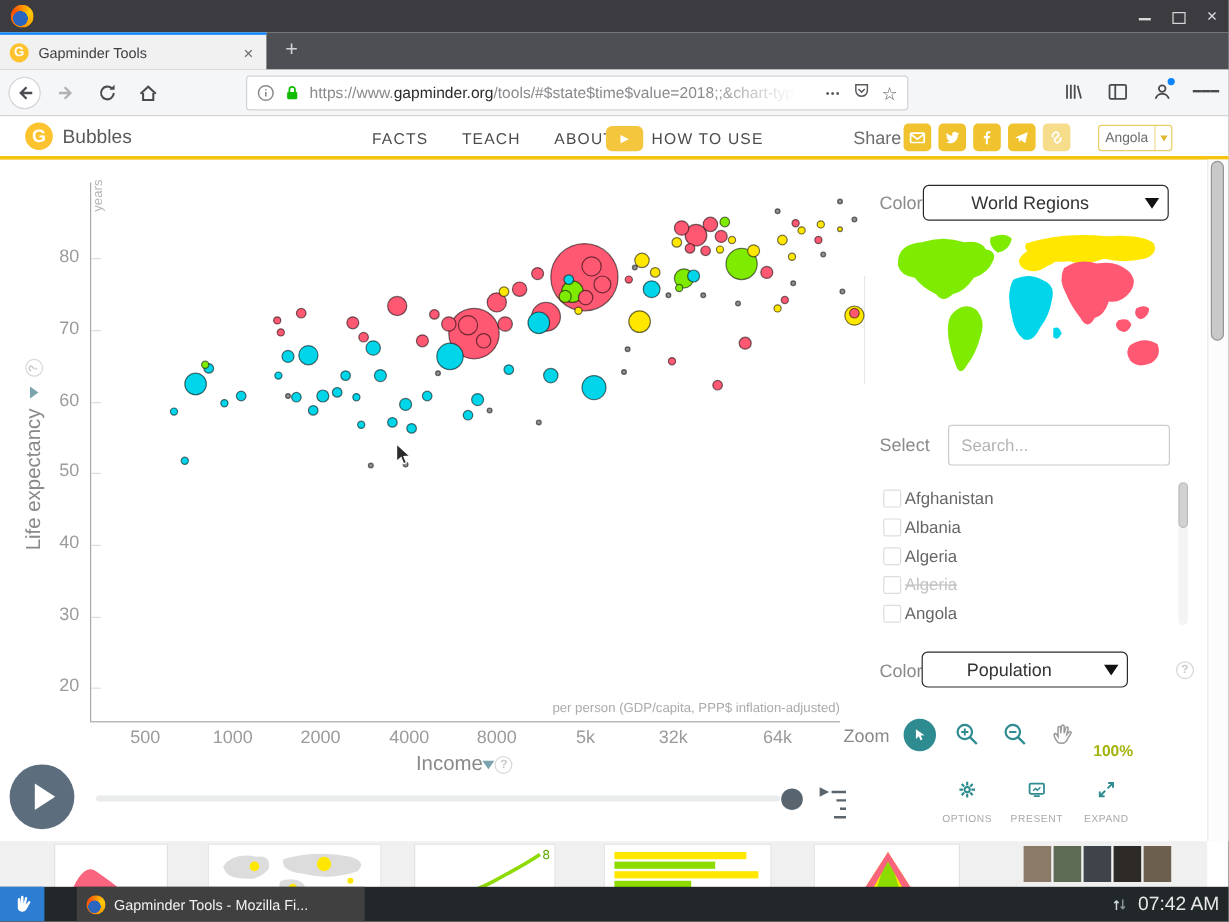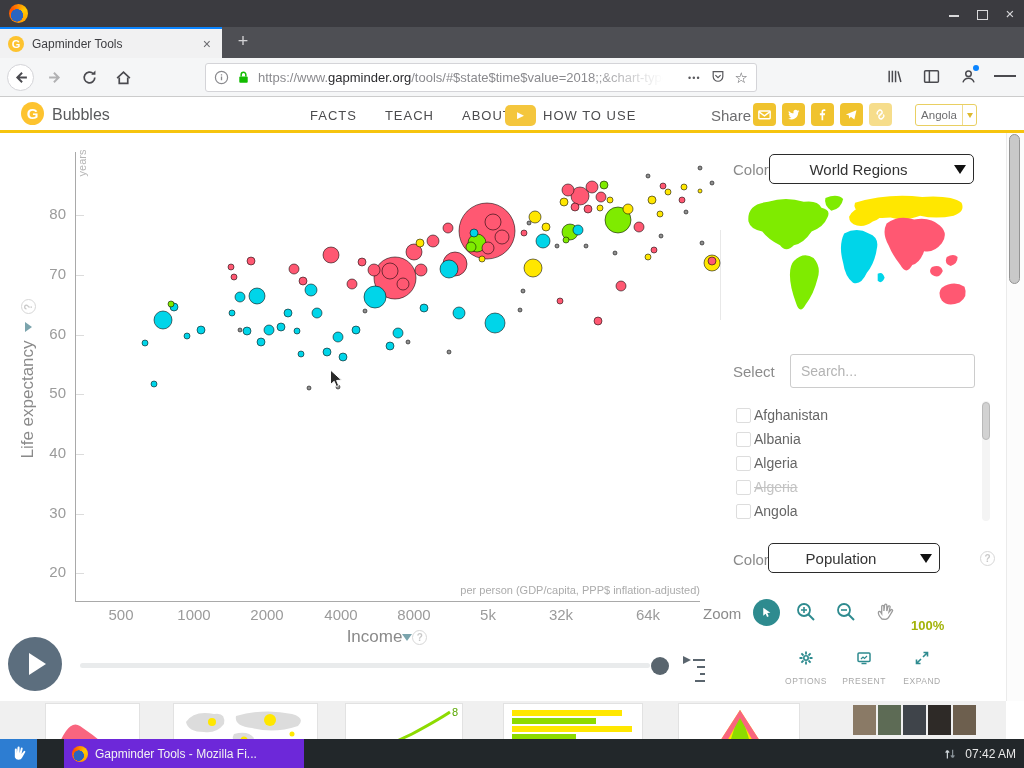--- a/index.html
+++ b/index.html
@@ -129,27 +129,27 @@
   
   .thumb-strip { position:absolute; left:0; top:701px; width:1006px; height:38px; background:#f0f0f0; }
   .thumb-card { position:absolute; top:2px; height:50px; background:#fff; border:1px solid #e2e2e2; overflow:hidden; }
   .photo-row { position:absolute; left:853px; top:4px; display:flex; gap:2px; }
   .photo-sq { width:23px; height:30px; }
 
   
   .taskbar { position:absolute; left:0; top:739px; width:1024px; height:29px; background:#22272a; display:flex; align-items:center; }
   .start-btn { position:absolute; left:0; top:0; width:37px; height:29px; background:#2d7dd2; display:flex; align-items:center; justify-content:center; }
   .start-btn svg { width:20px; height:20px; }
-  .task-btn { position:absolute; left:64px; top:0; width:240px; height:29px; background:#6d28d9; display:flex; align-items:center; padding:0 8px; gap:7px; }
+  .task-btn { position:absolute; left:64px; top:0; width:240px; height:29px; background:#404040; display:flex; align-items:center; padding:0 8px; gap:7px; }
   .ff-mini { width:16px; height:16px; border-radius:50%; flex:none;
     background: radial-gradient(circle at 42% 60%, #2a65c0 0 38%, transparent 40%),
                 conic-gradient(from 180deg, #ff9400, #ff5000, #ffcb00, #ff9400); }
   .task-txt { font-size:12px; color:#f2f2f2; white-space:nowrap; overflow:hidden; }
   .tray { position:absolute; right:8px; top:0; height:29px; display:flex; align-items:center; gap:8px; }
-  .tray-time { font-size:12px; color:#e8e8e8; }
+  .tray-time { font-size:16px; color:#e8e8e8; }
   .tray svg { width:14px; height:14px; }
 </style>
 </head>
 <body>
 
 <div id="screen">
 
   <div class="titlebar">
     <span class="ff-logo"></span>
     <span class="win-controls">

